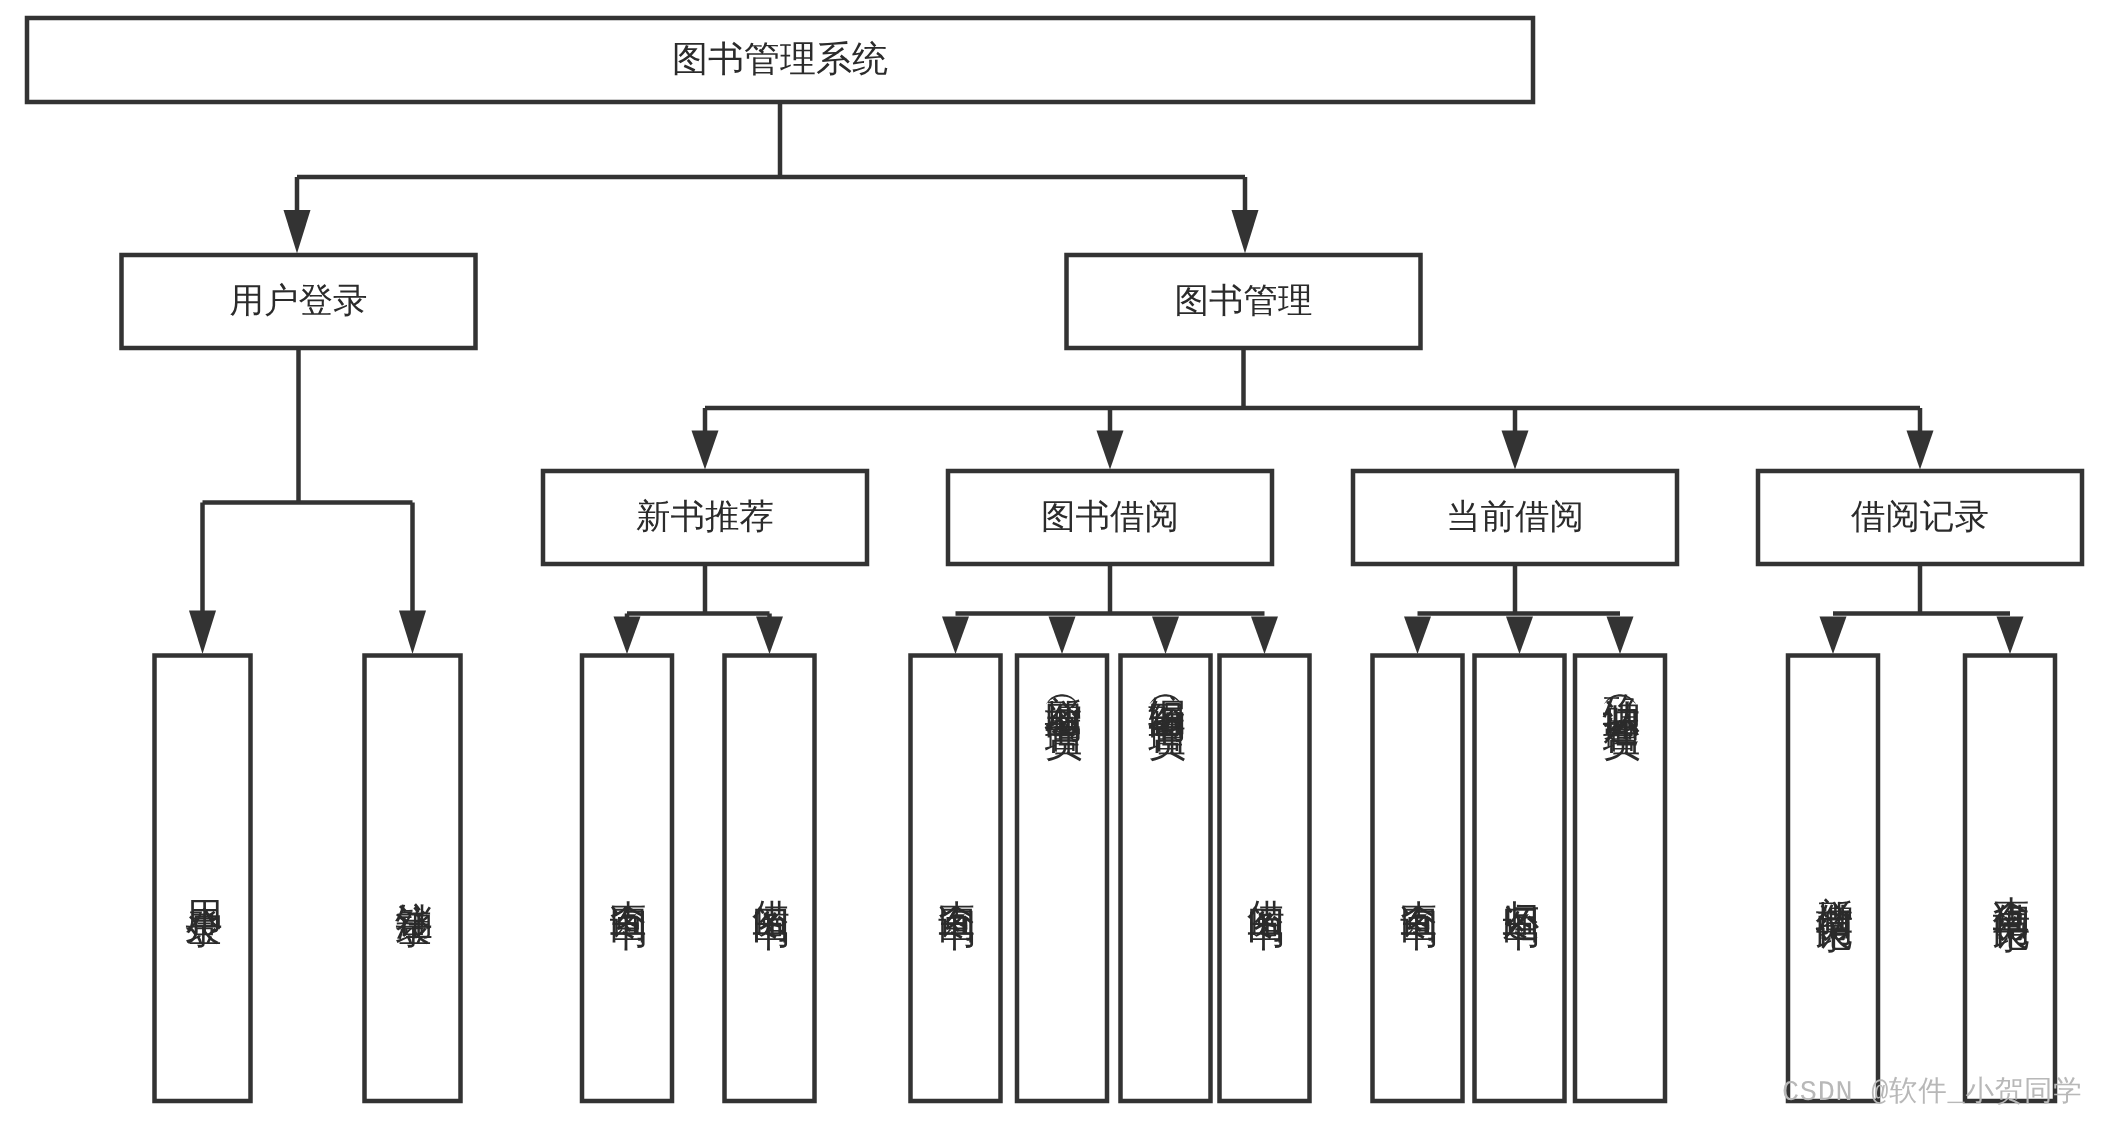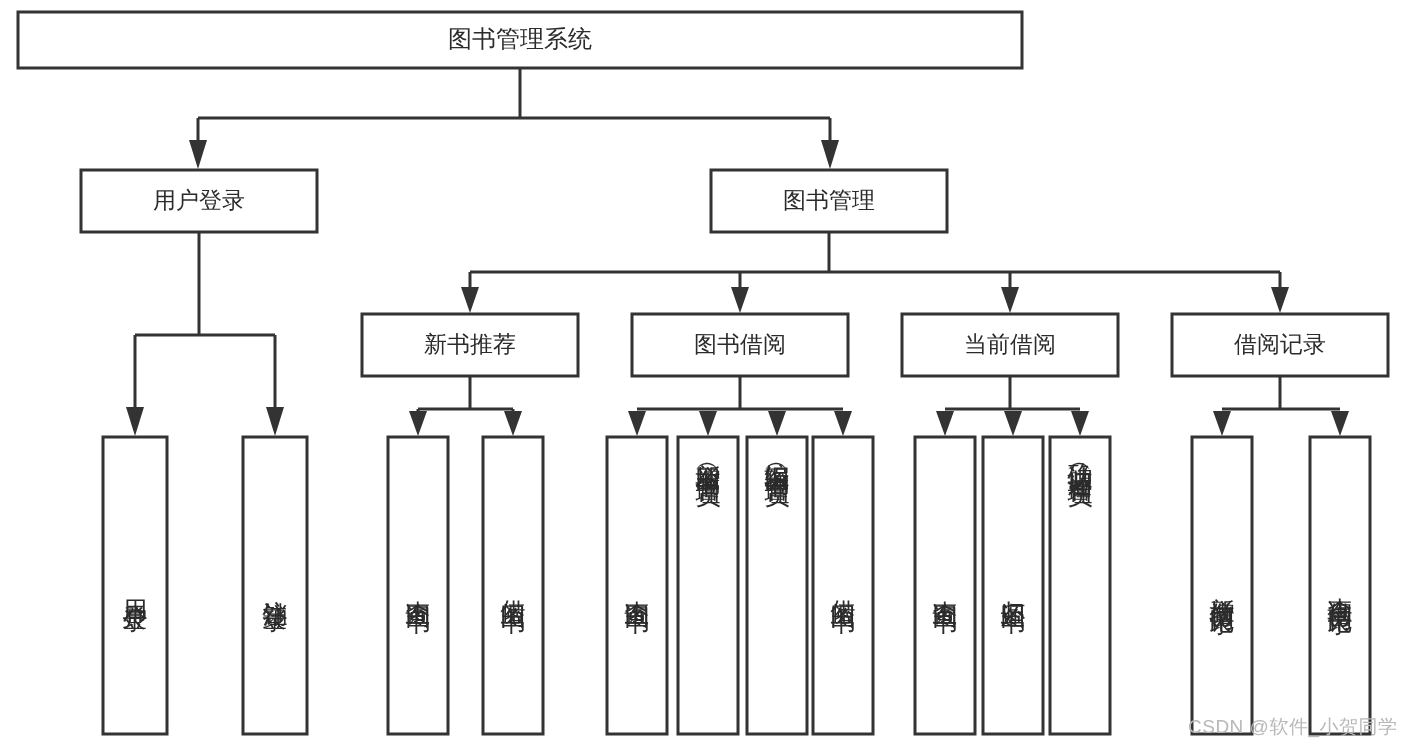--- a/index.html
+++ b/index.html
@@ -69,21 +69,21 @@
     font-size: 25px;
     line-height: 1;
     letter-spacing: 3px;
     color: #2b2b2b;
     white-space: nowrap;
   }
   .watermark {
     position: absolute;
     left: 1188px;
     top: 714px;
-    font-family: Liberation Sans, sans-serif;
+    font-family: Liberation Mono, monospace;
     font-size: 19px;
     color: #b8b8b8;
     white-space: nowrap;
     letter-spacing: 0.5px;
   }
 </style>
 </head>
 <body>
 
 <div id="chart-root">

